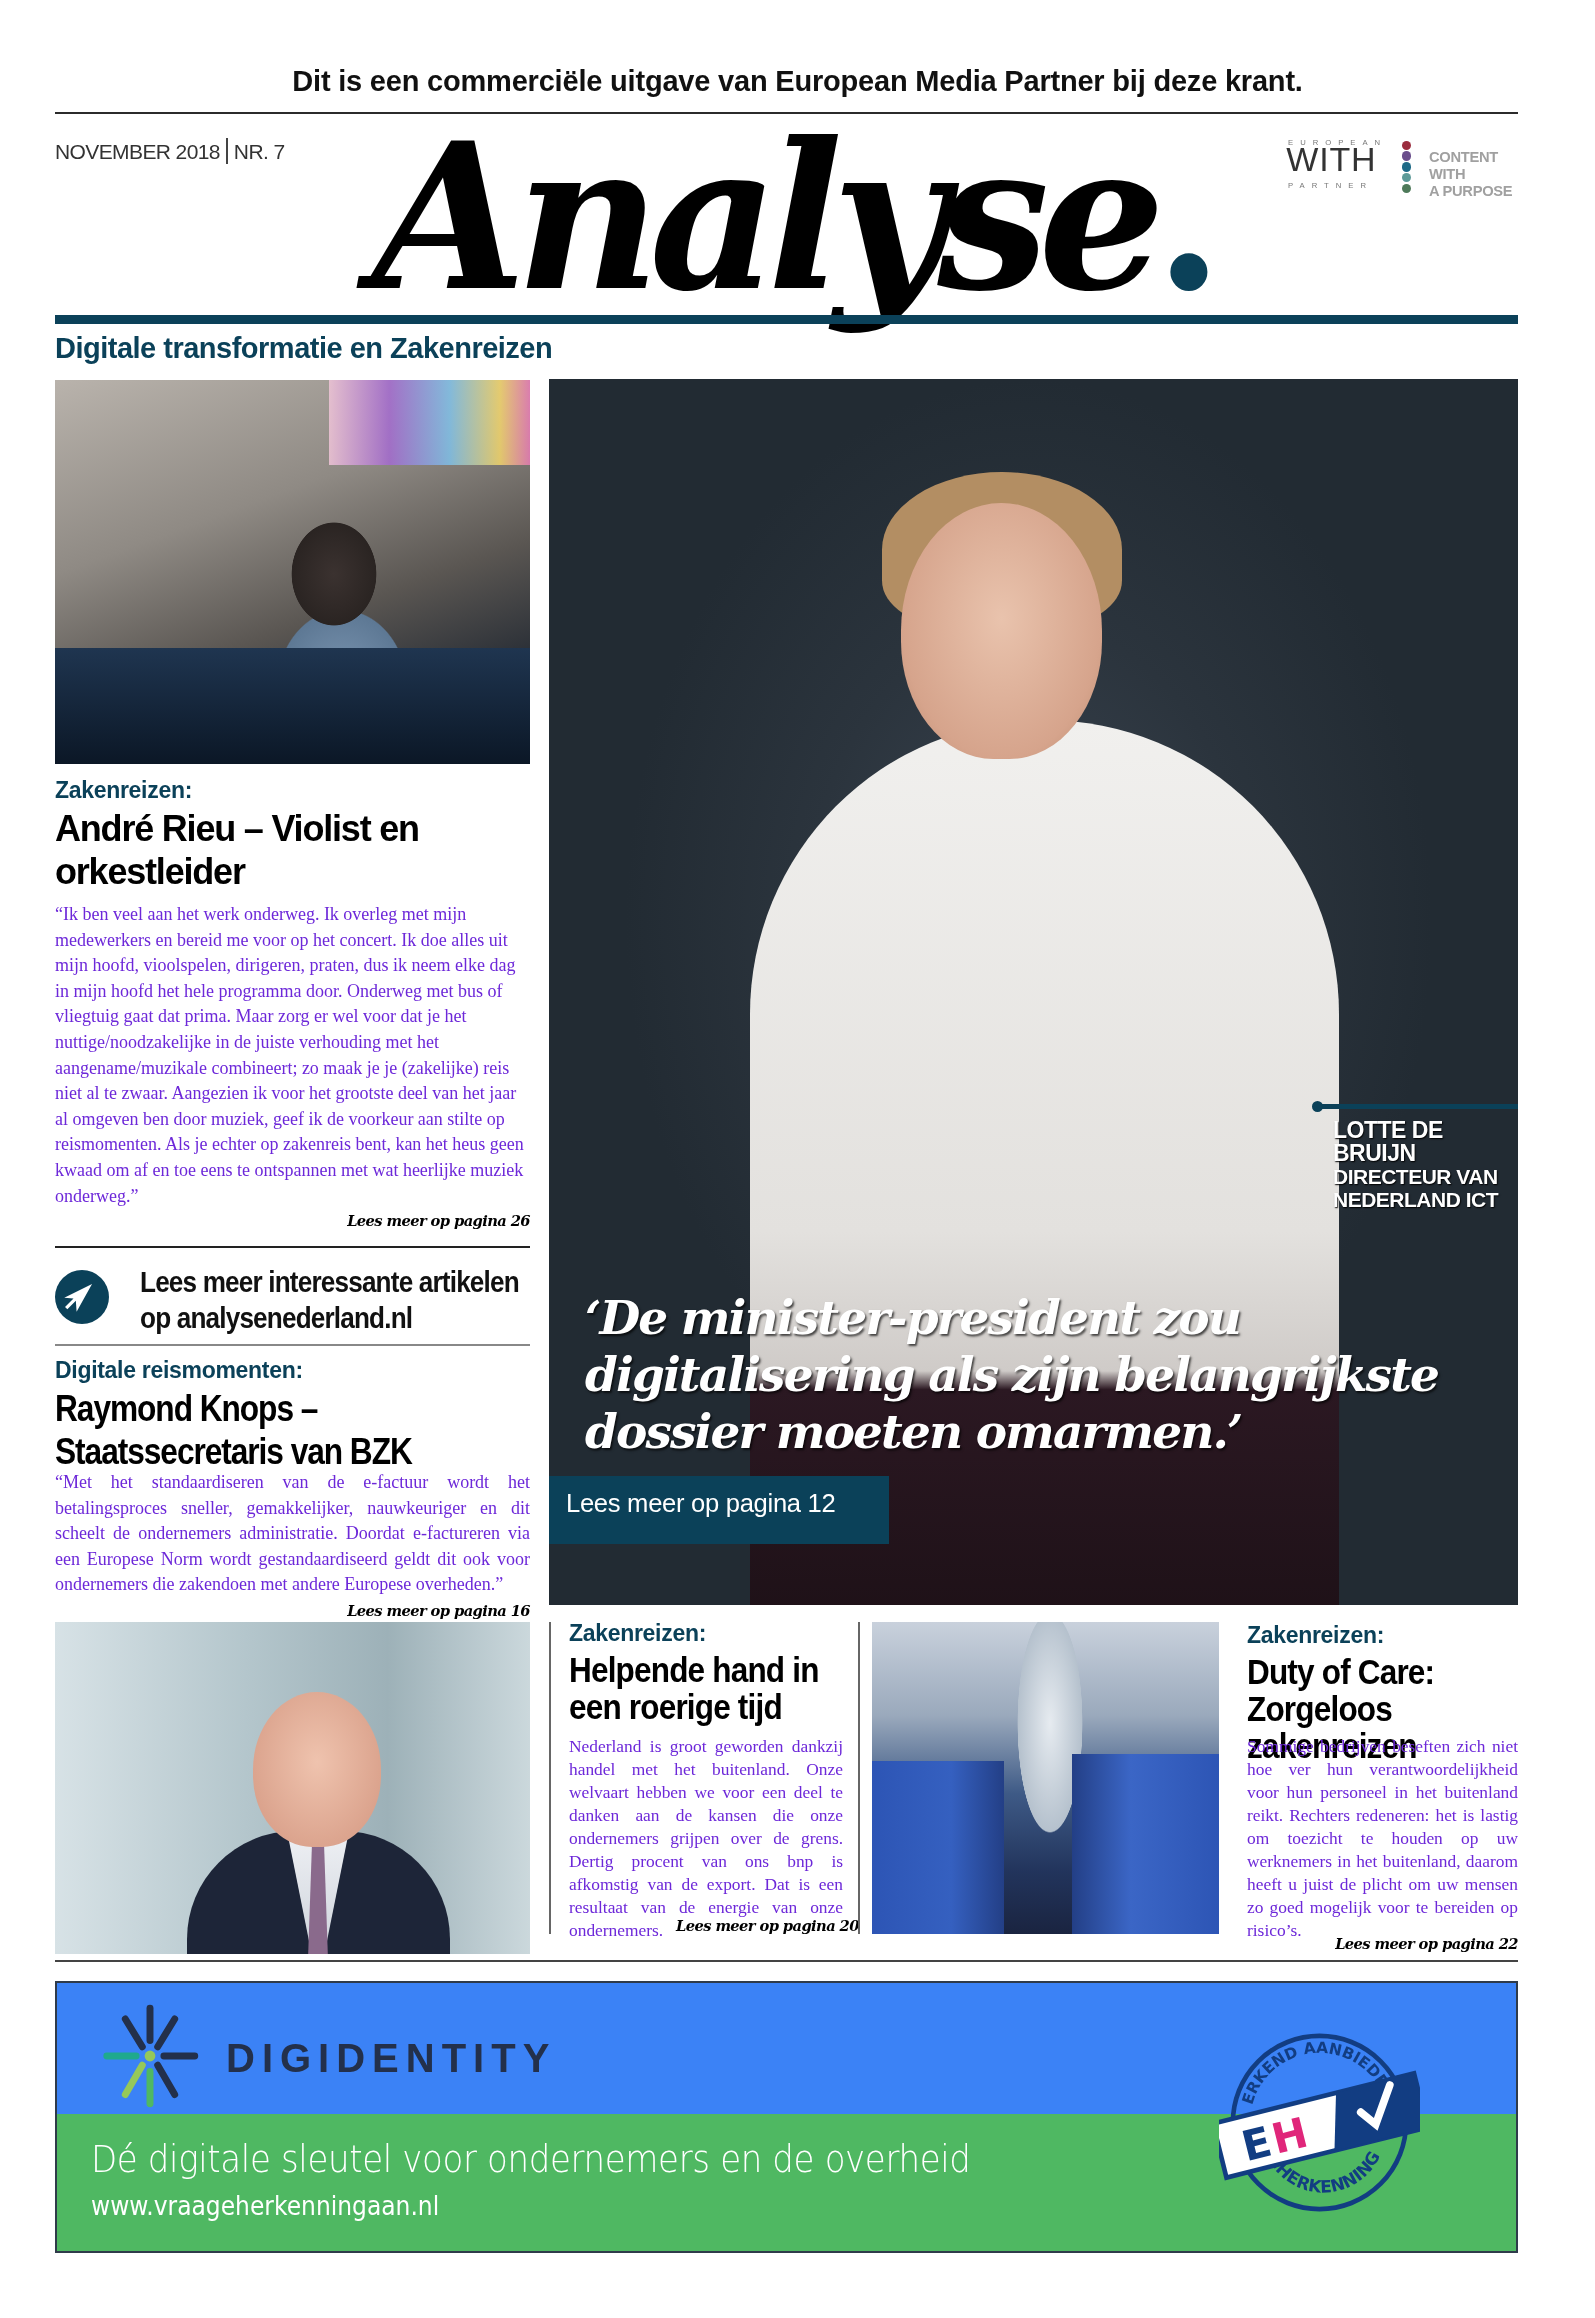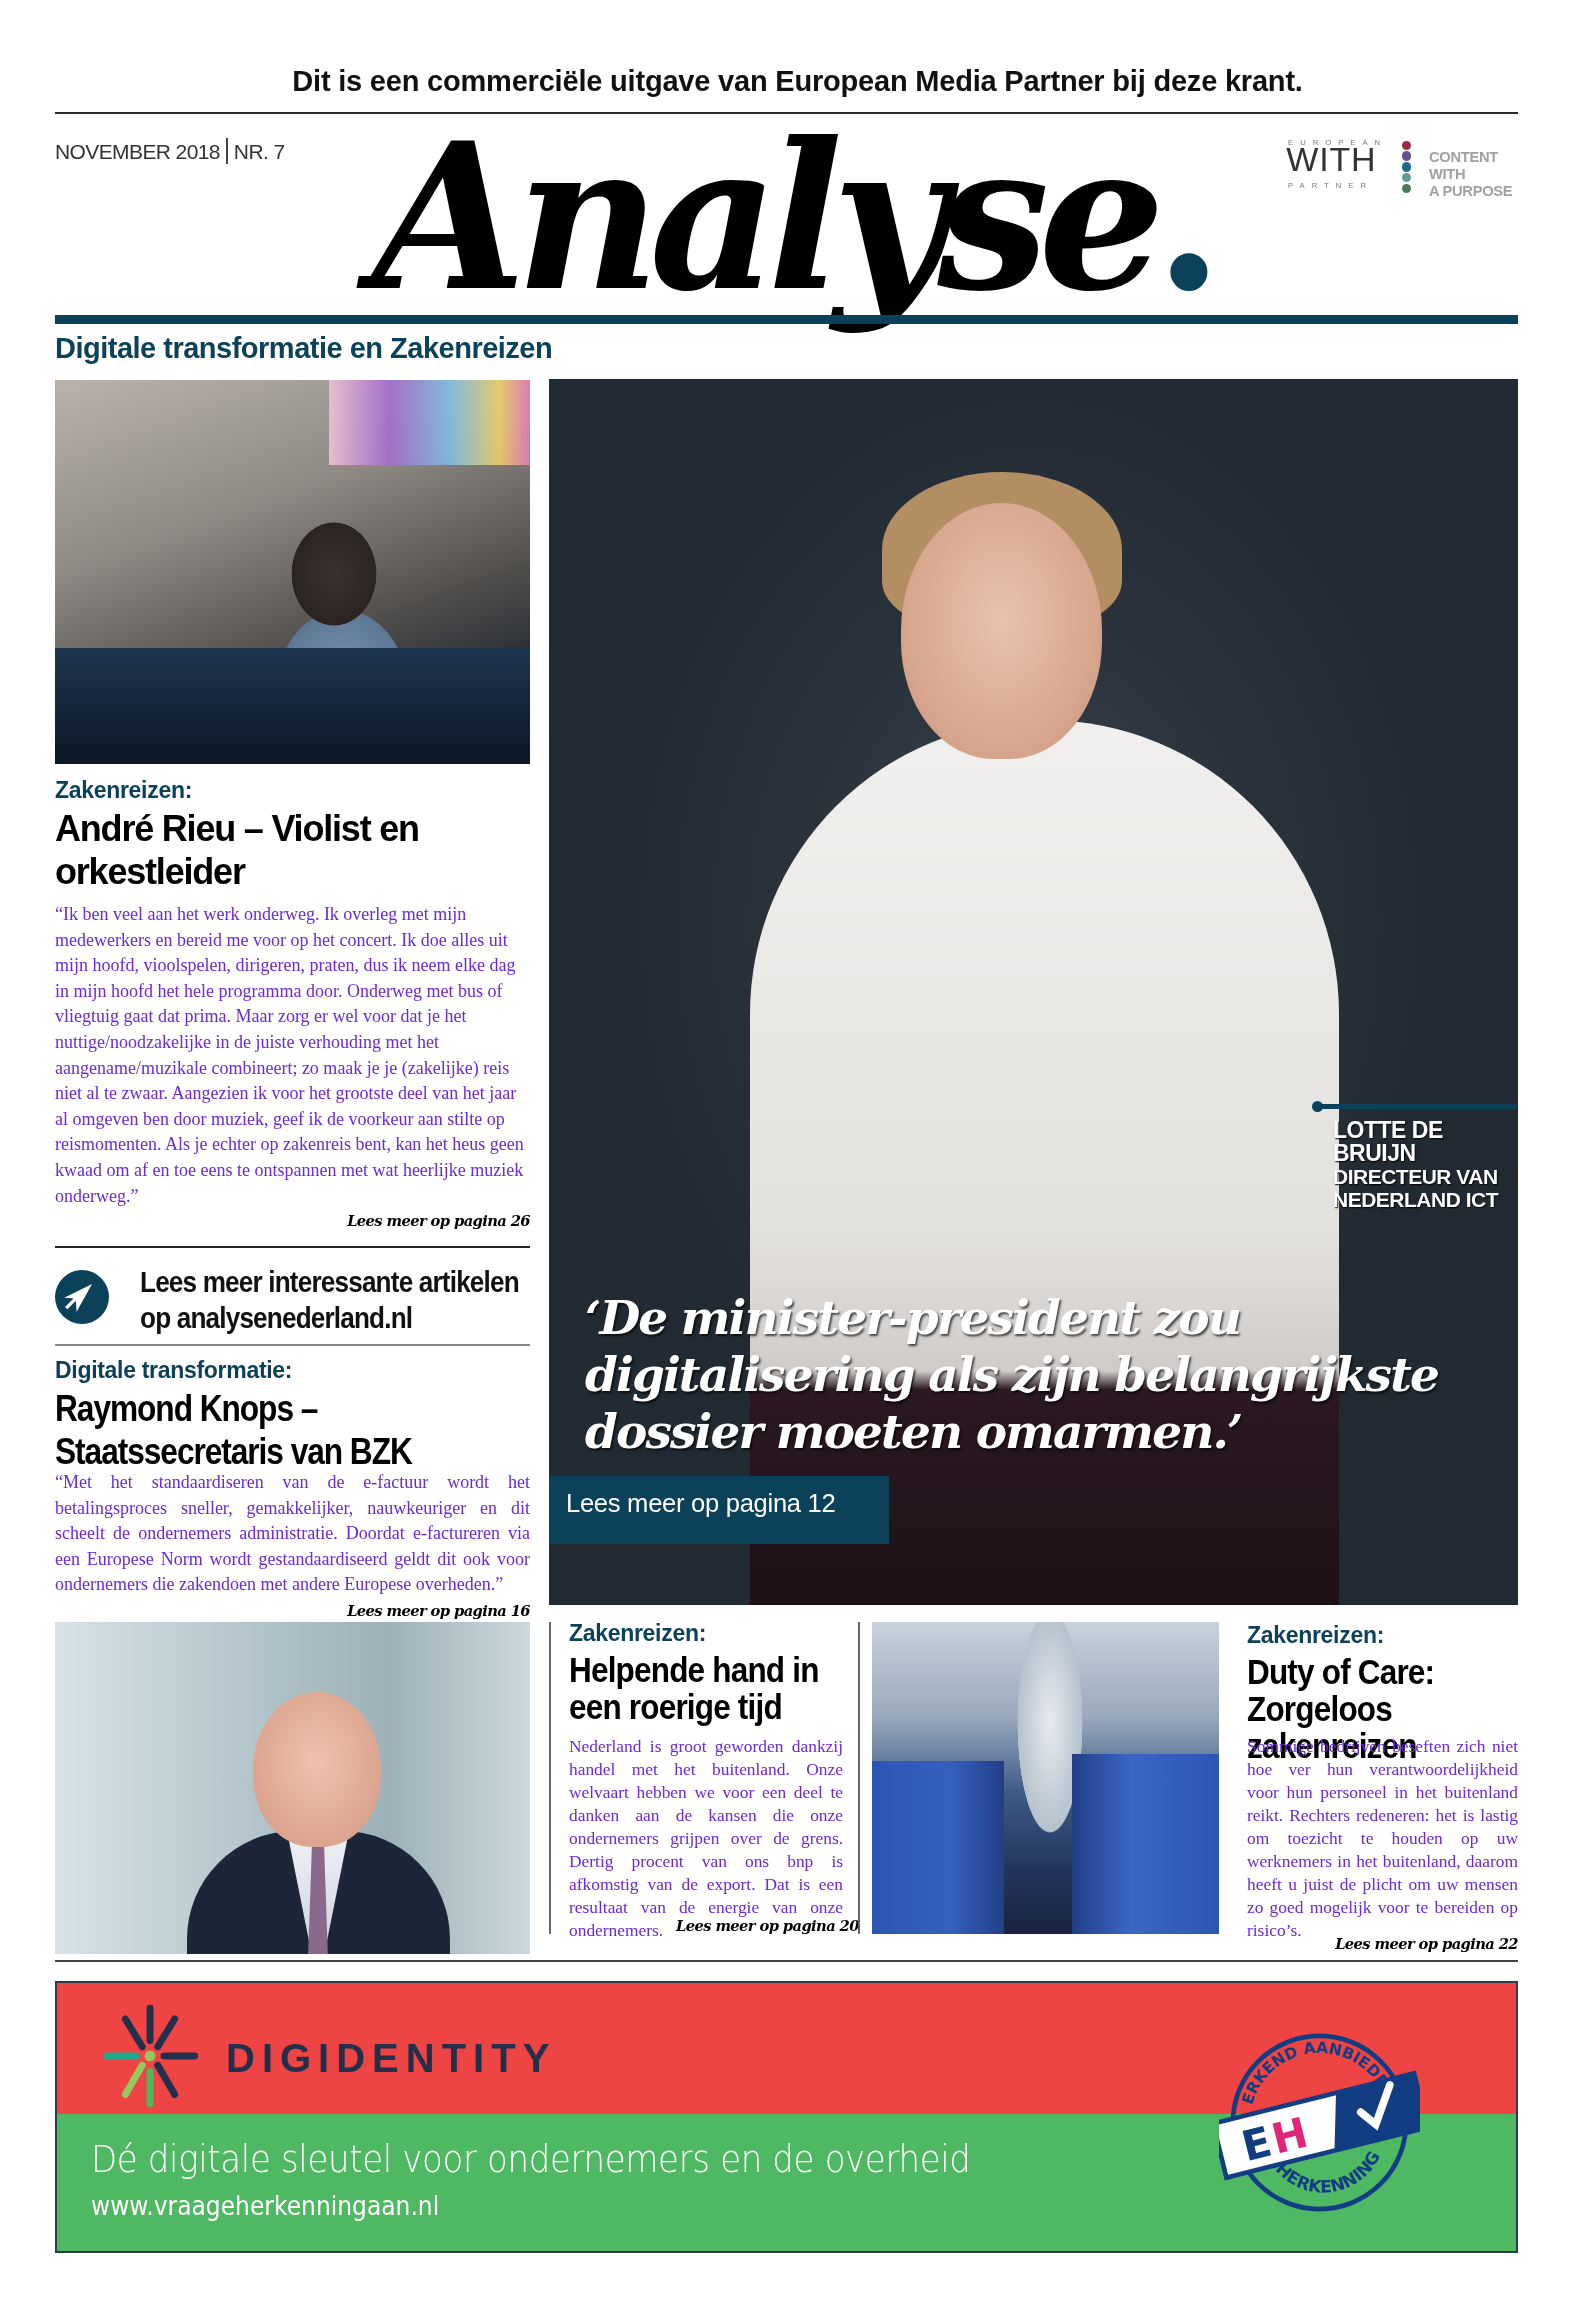--- a/index.html
+++ b/index.html
@@ -89,21 +89,21 @@
       linear-gradient(180deg, #c9d1dc 0%, #9aa9bc 30%, #3e5a86 55%, #22345c 80%, #1a2440 100%); }
   .photo-plane .seatsL { position: absolute; left: 0; top: 139px; width: 132px; height: 173px; background: linear-gradient(90deg, #2d55b5, #3560c0 60%, #233f86); }
   .photo-plane .seatsR { position: absolute; right: 0; top: 132px; width: 147px; height: 181px; background: linear-gradient(270deg, #2d55b5, #3b66c6 60%, #233f86); }
   .right-kicker { left: 1247px; top: 1622px; }
   .right-title { left: 1247px; top: 1653px; width: 294px; font-weight: 700; font-size: 35px; line-height: 37px; letter-spacing: -0.9px; color: #000; transform: scaleX(0.9); transform-origin: left top; }
   .right-body { left: 1247px; top: 1735px; width: 271px; text-align: justify; font-size: 17.4px; line-height: 23px; }
   .right-lees { right: calc(1595px - 1518px); top: 1935px; }
   .hr-bottom { left: 55px; width: 1463px; top: 1960px; height: 1.5px; background: #444; }
 
   
-  .ad { left: 55px; top: 1981px; width: 1463px; height: 272px; border: 2.3px solid #2f3b4a; background: #ef4444; overflow: hidden; }
+  .ad { left: 55px; top: 1981px; width: 1463px; height: 272px; border: 2.3px solid #2f3b4a; background: #3b82f6; overflow: hidden; }
   .ad .band { position: absolute; left: 0; right: 0; top: 131px; bottom: 0; background: #4fb862; }
   .ad .brand-icon { position: absolute; left: 39px; top: 19.4px; width: 108px; height: 108px; }
   .ad .brand { position: absolute; left: 169px; top: 53px; font-size: 40px; font-weight: 700; letter-spacing: 7px; color: #23304b; }
   .ad .slogan { position: absolute; left: 34px; top: 155px; font-size: 37px; color: #fff; letter-spacing: -0.4px; font-family: "DejaVu Sans", sans-serif; font-weight: 300; transform: scaleX(0.92); transform-origin: left top; }
   .ad .url { position: absolute; left: 34px; top: 208px; font-size: 26px; color: #fff; font-family: "DejaVu Sans", sans-serif; transform: scaleX(0.9); transform-origin: left top; }
   .ad .badge { position: absolute; left: 1162px; top: 39px; width: 201px; height: 201px; }
 </style>
 </head>
 <body>
 
@@ -148,21 +148,21 @@
   <svg width="54" height="54" viewBox="0 0 70 70">
     <path d="M48 18 L28 54 L27 40 L16 51 L13 48 L24 37 L12 36 Z" fill="#ffffff"></path>
   </svg>
 </div>
 <div class="abs link-text">
   <div>Lees meer interessante artikelen</div>
   <div>op analysenederland.nl</div>
 </div>
 <div class="abs hr-left2"></div>
 
-<div class="abs kicker knops-kicker">Digitale transformatie:</div>
+<div class="abs kicker knops-kicker">Digitale reismomenten:</div>
 <div class="abs knops-title">Raymond Knops – Staatssecretaris van BZK</div>
 <div class="abs body-text knops-body">“Met het standaardiseren van de e-factuur wordt het betalingsproces sneller, gemakkelijker, nauwkeuriger en dit scheelt de ondernemers administratie. Doordat e-factureren via een Europese Norm wordt gestandaardiseerd geldt dit ook voor ondernemers die zakendoen met andere Europese overheden.”</div>
 <div class="abs lees knops-lees">Lees meer op pagina 16</div>
 <div class="abs photo photo-knops">
   <div class="suit"></div>
   <div class="shirt"></div>
   <div class="tie"></div>
   <div class="head"></div>
 </div>
 

